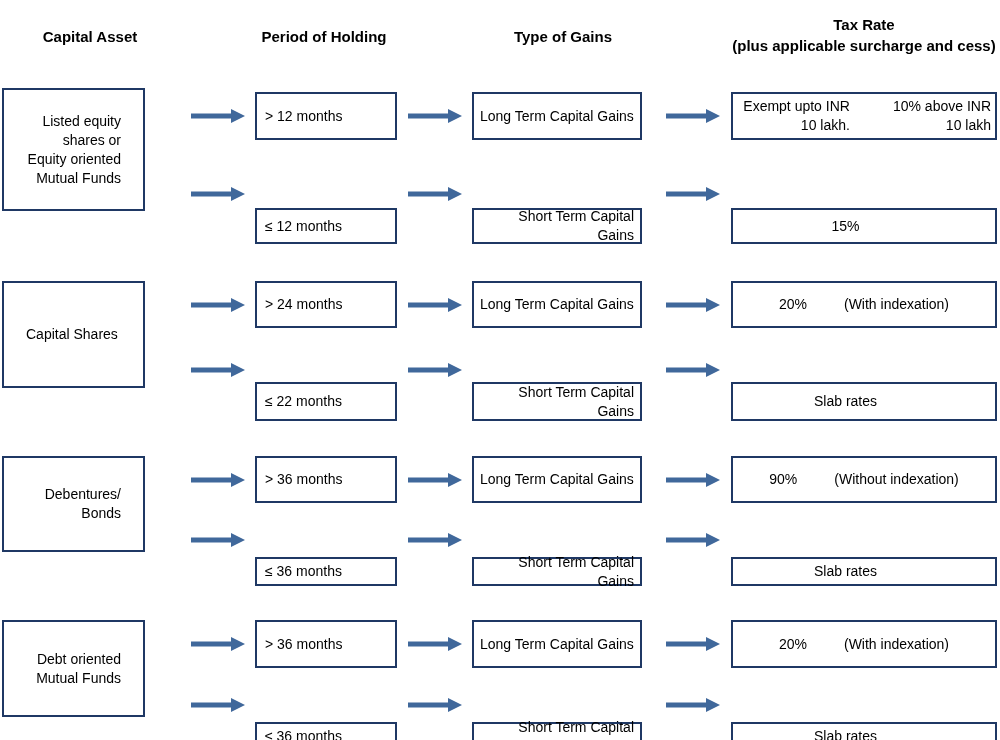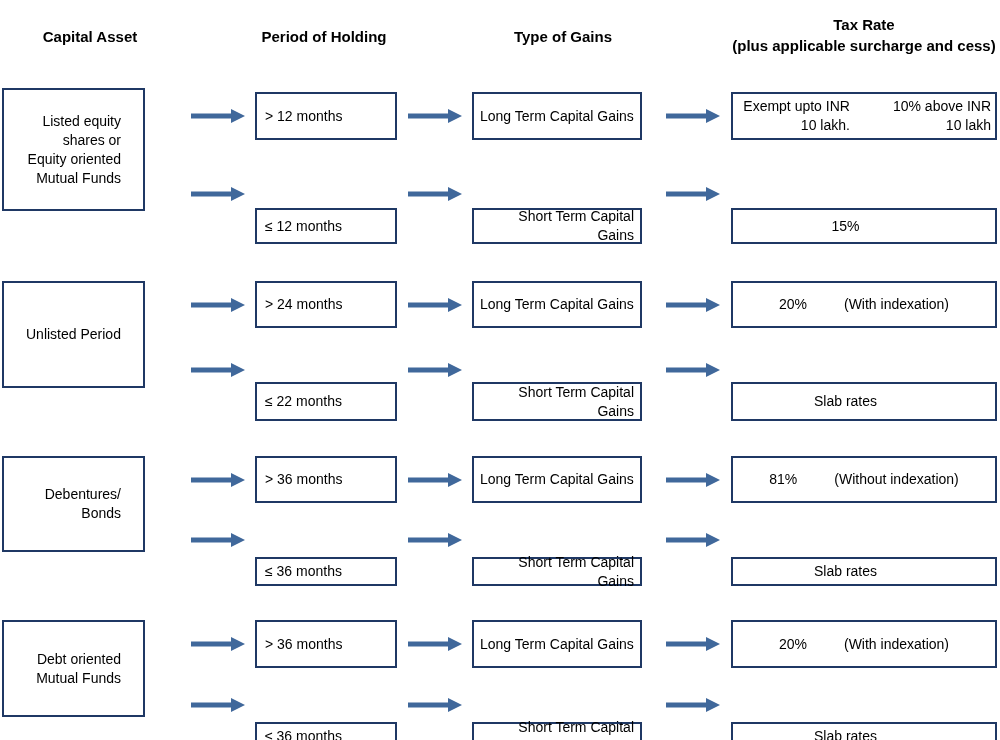--- a/index.html
+++ b/index.html
@@ -111,21 +111,21 @@
           </svg>
         </span>
       <div class="box c4">
         <div>15%</div>
         <div></div>
       </div>
     </div>
   </div>
 
   <div class="section s2">
-    <div class="box asset-box">Unlisted Period</div>
+    <div class="box asset-box">Capital Shares</div>
     <div class="rowA">
       <span class="arrow a1">
           <svg viewBox="0 0 54 14">
             <rect x="0" y="4.5" width="40" height="5"></rect>
             <polygon points="40,0 54,7 40,14"></polygon>
           </svg>
         </span>
       <div class="box c2">&gt; 24 months</div>
       <span class="arrow a2">
           <svg viewBox="0 0 54 14">
@@ -190,21 +190,21 @@
           </svg>
         </span>
       <div class="box c3">Long Term Capital Gains</div>
       <span class="arrow a3">
           <svg viewBox="0 0 54 14">
             <rect x="0" y="4.5" width="40" height="5"></rect>
             <polygon points="40,0 54,7 40,14"></polygon>
           </svg>
         </span>
       <div class="box c4">
-        <div>81%</div>
+        <div>90%</div>
         <div>(Without indexation)</div>
       </div>
     </div>
     <div class="rowB">
       <span class="arrow a1">
           <svg viewBox="0 0 54 14">
             <rect x="0" y="4.5" width="40" height="5"></rect>
             <polygon points="40,0 54,7 40,14"></polygon>
           </svg>
         </span>

